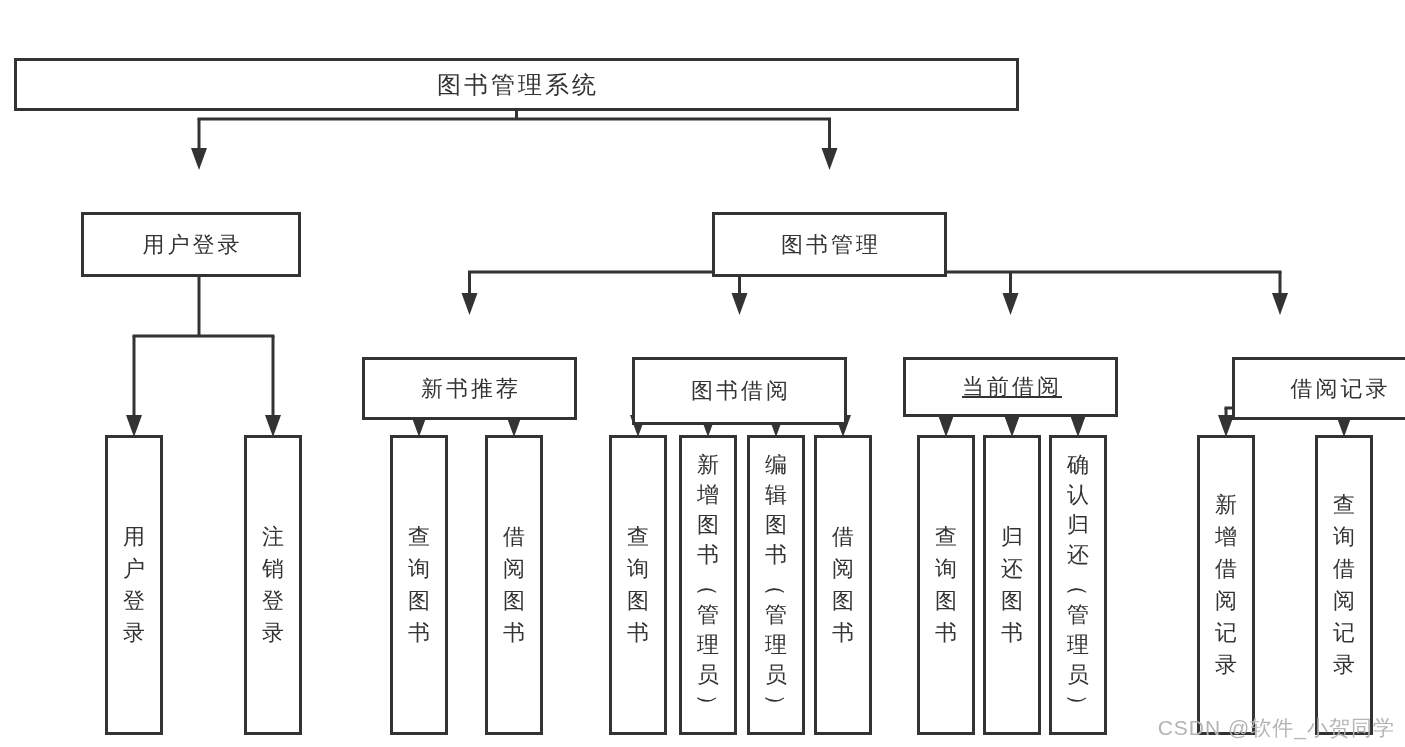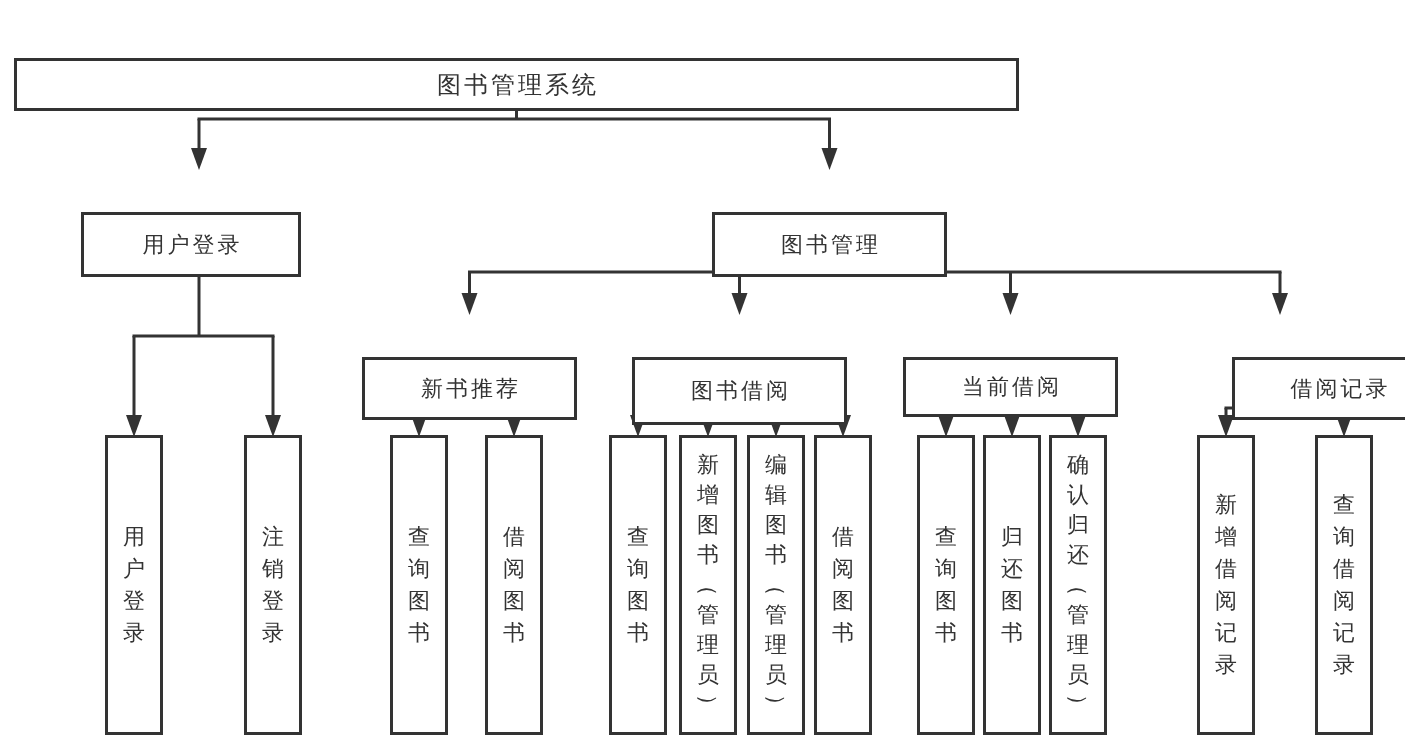--- a/index.html
+++ b/index.html
@@ -91,21 +91,21 @@
       </div>
       <div class="box h" style="left: 712px; top: 168px; width: 235px; height: 65px; align-items: center;">
         <span>图书管理</span>
       </div>
       <div class="box h" style="left: 362px; top: 313px; width: 215px; height: 63px;">
         <span>新书推荐</span>
       </div>
       <div class="box h" style="left: 632px; top: 313px; width: 215px; height: 68px;">
         <span>图书借阅</span>
       </div>
-      <div class="box h" style="left: 903px; top: 313px; width: 215px; height: 60px;">
+      <div class="box h" style="left: 903px; top: 313px; width: 215px; height: 60px; text-decoration: underline;">
         <span>当前借阅</span>
       </div>
       <div class="box h" style="left: 1232px; top: 313px; width: 214px; height: 63px;">
         <span>借阅记录</span>
       </div>
       <div class="box v" style="left: 105px; top: 435px; width: 58px; height: 300px;">
         <span class="ch">用</span>
         <span class="ch">户</span>
         <span class="ch">登</span>
         <span class="ch">录</span>
@@ -195,13 +195,14 @@
       </div>
       <div class="box v" style="left: 1315px; top: 435px; width: 58px; height: 300px;">
         <span class="ch">查</span>
         <span class="ch">询</span>
         <span class="ch">借</span>
         <span class="ch">阅</span>
         <span class="ch">记</span>
         <span class="ch">录</span>
       </div>
     </div>
+  <div class="watermark">CSDN @软件_小贺同学</div>
 </div>
 
 </body></html>

